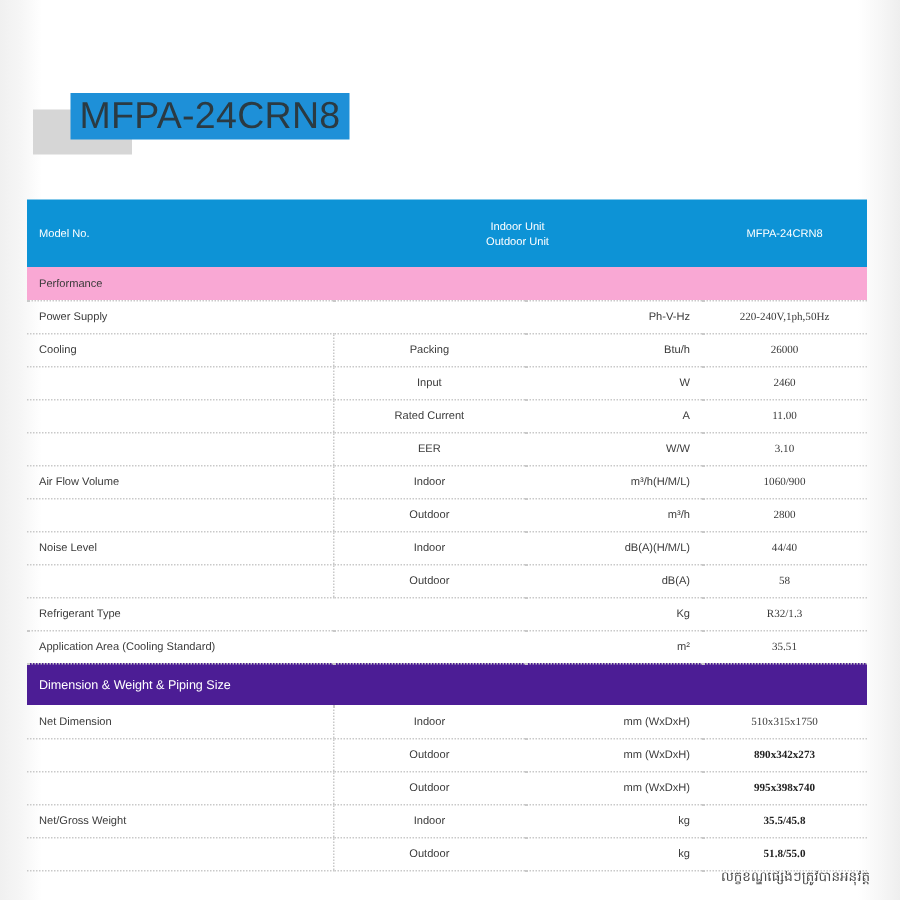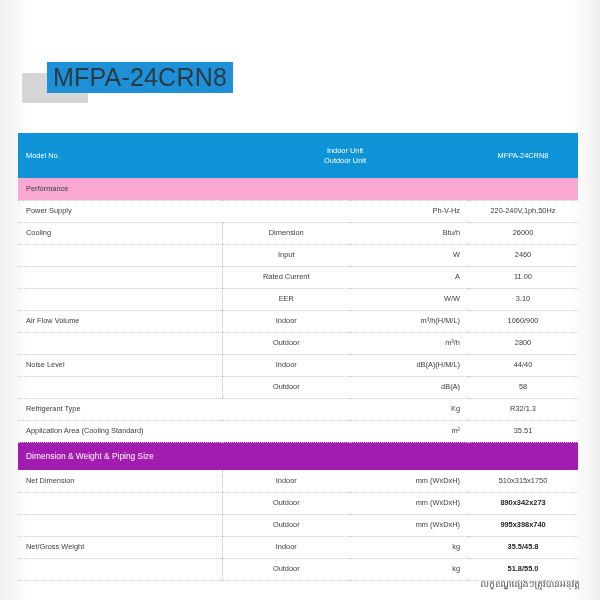--- a/index.html
+++ b/index.html
@@ -85,21 +85,21 @@
     height: 45px;
     border-bottom: none;
     font-size: 7.4px;
   }
   tr.head-row td.h-label { text-align: left; }
   tr.head-row td.h-unit  { text-align: center; }
   tr.head-row td.h-value { text-align: center; }
 
   
   tr.section-blue td {
-    background: #a21caf;
+    background: #4c1d95;
     color: #ffffff;
     height: 28px;
     font-size: 8.4px;
     border-bottom: none;
     text-align: left;
   }
 
   
   tr.section-gray td {
     background: #f9a8d4;
@@ -107,21 +107,21 @@
     color: #3a3a3a;
     border-bottom: 1px dotted #c9c9c9;
     text-align: left;
   }
 
   
   tr.data-row td { height: 22px; }
   td.col-label { text-align: left; }
   td.col-sub   { text-align: center; border-left: 1px dotted #c9c9c9; }
   td.col-unit  { text-align: right; }
-  td.col-value { text-align: center; }
+  td.col-value { text-align: center; font-family: Liberation Serif, serif; }
   td.bold { font-weight: bold; color: #222; }
   td.no-left { border-left: none; }
 
   
   .footer-note {
     position: absolute;
     right: 20px; top: 578px;
     font-size: 9px;
     color: #4a4a4a;
     font-family: "DejaVu Sans", "Liberation Sans", sans-serif;
@@ -161,21 +161,21 @@
         <td colspan="4">Performance</td>
       </tr>
       <tr class="data-row">
         <td class="col-label">Power Supply</td>
         <td class="col-sub no-left"></td>
         <td class="col-unit">Ph-V-Hz</td>
         <td class="col-value">220-240V,1ph,50Hz</td>
       </tr>
       <tr class="data-row">
         <td class="col-label">Cooling</td>
-        <td class="col-sub">Dimension</td>
+        <td class="col-sub">Packing</td>
         <td class="col-unit">Btu/h</td>
         <td class="col-value">26000</td>
       </tr>
       <tr class="data-row">
         <td class="col-label"></td>
         <td class="col-sub">Input</td>
         <td class="col-unit">W</td>
         <td class="col-value">2460</td>
       </tr>
       <tr class="data-row">

